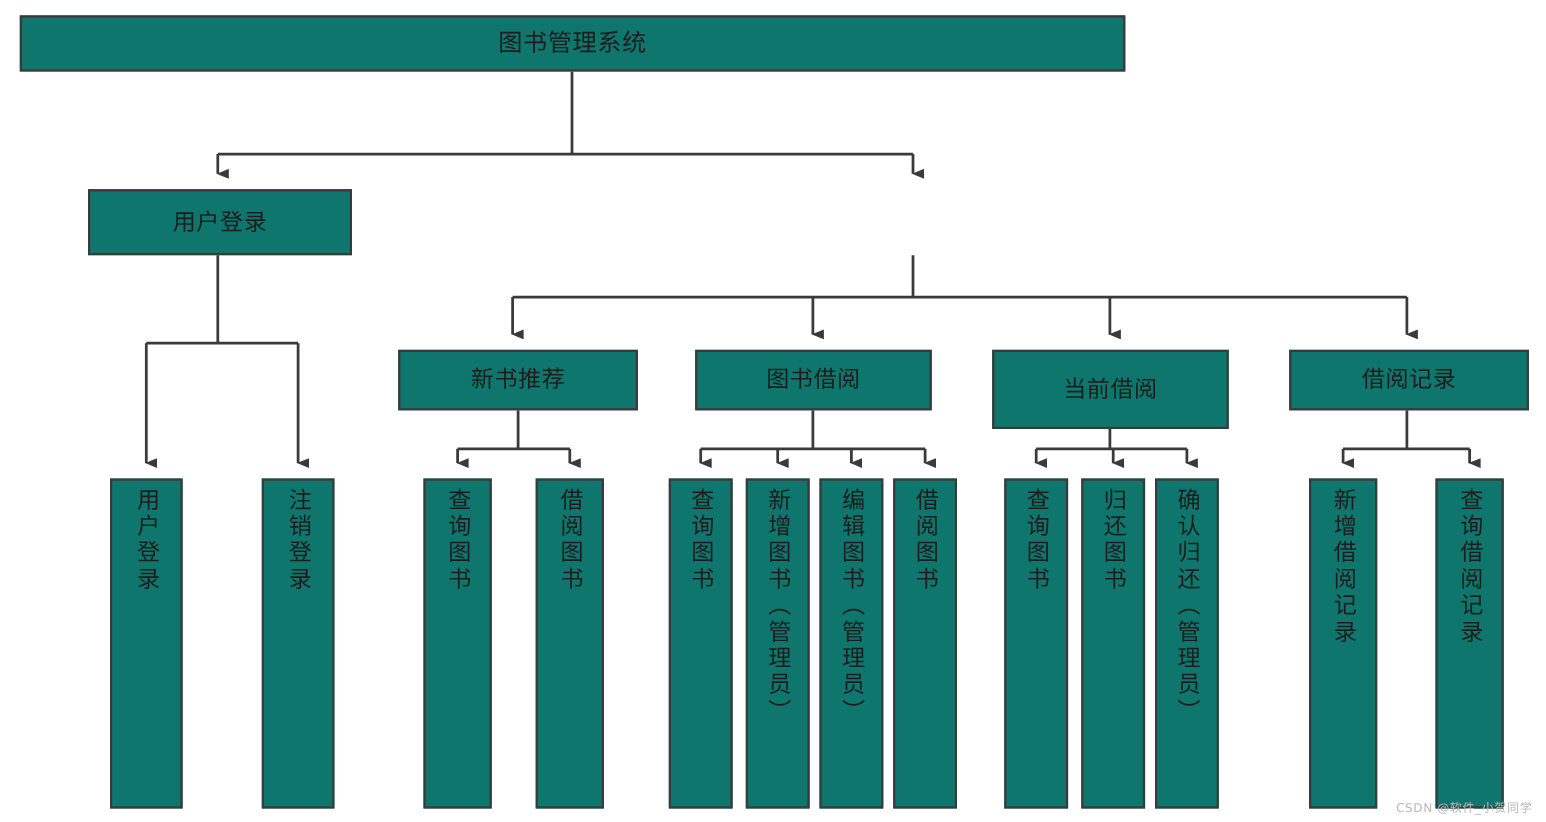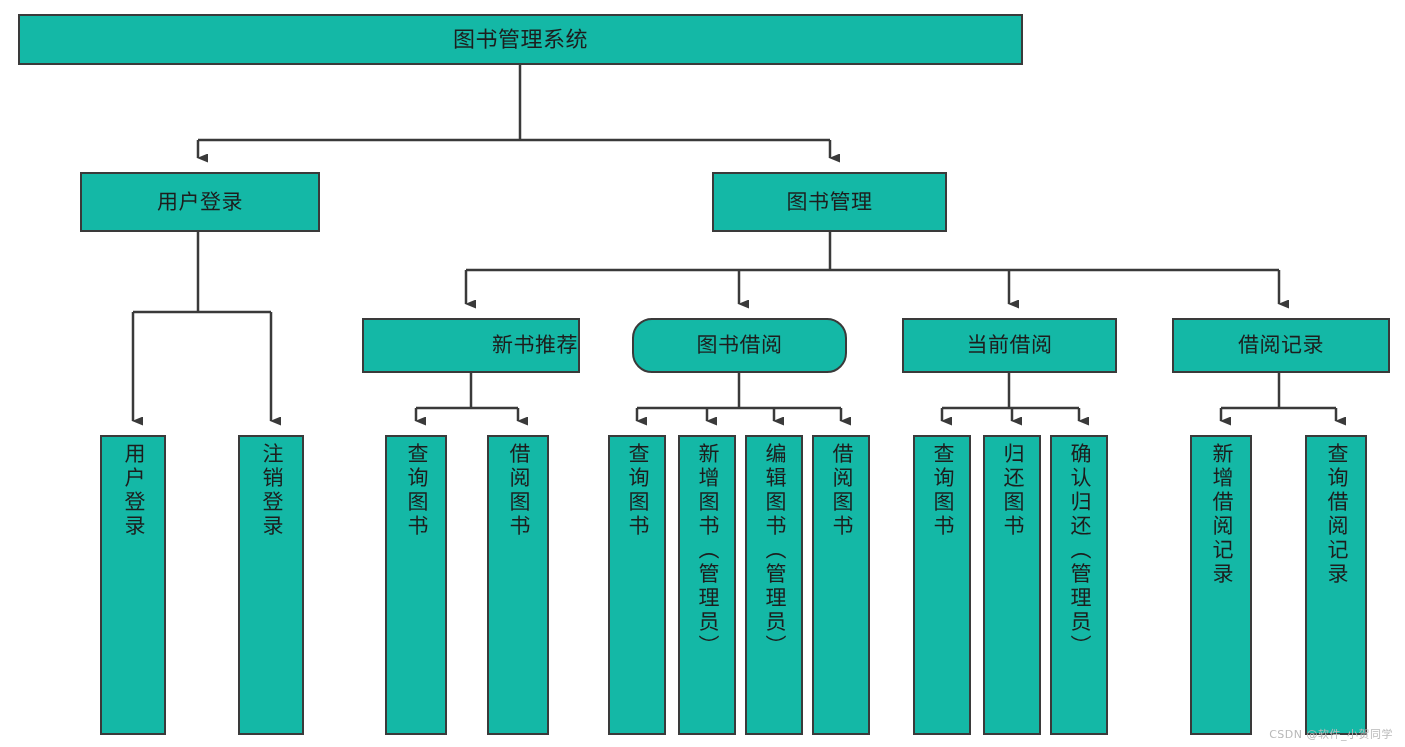--- a/index.html
+++ b/index.html
@@ -21,21 +21,21 @@
   #connectors {
     position: absolute;
     left: 0;
     top: 0;
     width: 1405px;
     height: 747px;
   }
   .node {
     position: absolute;
     box-sizing: border-box;
-    background: #14b8a6;
+    background: #0f766e;
     border: 2.5px solid #3a3a3a;
     display: flex;
     align-items: center;
     justify-content: center;
     color: #1d1d1d;
   }
   .node .node-label {
     display: block;
     text-align: center;
     line-height: 1.18;
@@ -129,31 +129,28 @@
     </g>
   </svg>
 
   <div class="node horiz root" style="left:18px; top:14px; width:1005px; height:51px;">
     <span class="node-label">图书管理系统</span>
   </div>
 
   <div class="node horiz" style="left:80px; top:172px; width:240px; height:60px;">
     <span class="node-label">用户登录</span>
   </div>
-  <div class="node horiz" style="left:712px; top:172px; width:235px; height:60px;">
-    <span class="node-label">图书管理</span>
-  </div>
-
-  <div class="node horiz" style="left:362px; top:318px; width:218px; height:55px;justify-content:flex-end;">
+
+  <div class="node horiz" style="left:362px; top:318px; width:218px; height:55px;">
     <span class="node-label">新书推荐</span>
   </div>
-  <div class="node horiz" style="left:632px; top:318px; width:215px; height:55px;border-radius:20px;">
+  <div class="node horiz" style="left:632px; top:318px; width:215px; height:55px;">
     <span class="node-label">图书借阅</span>
   </div>
-  <div class="node horiz" style="left:902px; top:318px; width:215px; height:55px;">
+  <div class="node horiz" style="left:902px; top:318px; width:215px; height:72px;">
     <span class="node-label">当前借阅</span>
   </div>
   <div class="node horiz" style="left:1172px; top:318px; width:218px; height:55px;">
     <span class="node-label">借阅记录</span>
   </div>
 
   <div class="node vert" style="left:100px; top:435px; width:66px; height:300px;">
     <span class="node-label">用户登录</span>
   </div>
   <div class="node vert" style="left:238px; top:435px; width:66px; height:300px;">

